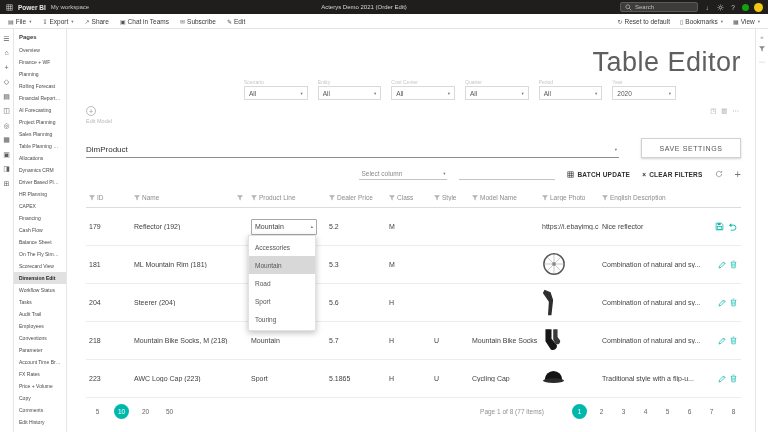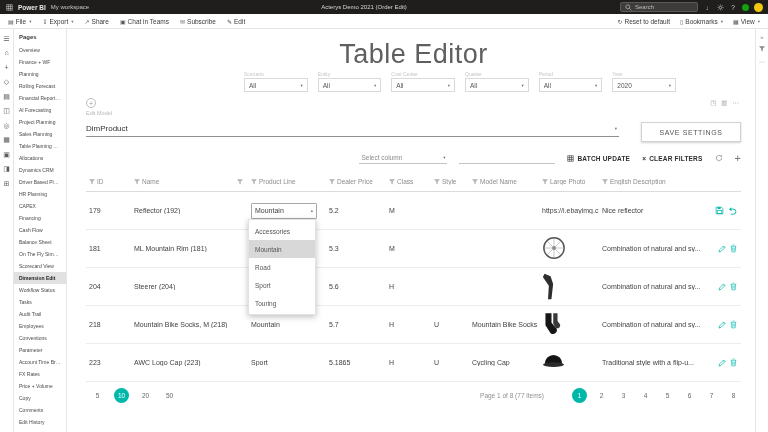--- a/index.html
+++ b/index.html
@@ -28,33 +28,33 @@
 .bodyrow{flex:1;display:flex;min-height:0}
 .navstrip{width:14px;border-right:1px solid #e6e6e6;display:flex;flex-direction:column;align-items:center;padding-top:5px;gap:6.5px;color:#5f5e5c;font-size:7px;flex:0 0 auto;background:#fff}
 .nav-ic{width:10px;height:8px;display:flex;align-items:center;justify-content:center;line-height:1}
 .pagespanel{width:53px;border-right:1px solid #e6e6e6;overflow:hidden;flex:0 0 auto;background:#fff}
 .pages-title{font-size:6px;font-weight:bold;color:#3b3a39;padding:5px 5px 4px}
 .page-item{font-size:5px;color:#4a4a4a;padding:3px 5px;white-space:nowrap;overflow:hidden;text-overflow:ellipsis;cursor:default}
 .page-item.sel{background:#e1e1e1;font-weight:bold;color:#222}
 .rightstrip{width:13px;border-left:1px solid #e6e6e6;display:flex;flex-direction:column;align-items:center;padding-top:5px;gap:6px;color:#8a8a8a;font-size:6px;flex:0 0 auto;background:#fff}
 
 .main{flex:1;min-width:0;position:relative;padding:0 14px 0 19px;background:#fff;overflow:hidden}
-.title-row{display:flex;justify-content:center;margin-top:12px;height:30px}
+.title-row{display:flex;justify-content:flex-end;margin-top:20px;height:30px}
 .page-title{font-size:27px;font-weight:300;color:#5f5f5f;letter-spacing:.5px;line-height:1}
 .brand-logo{display:flex;align-items:center;gap:5px;margin-top:10px;margin-right:16px;color:#d8d8d8;font-size:13px;font-weight:bold;letter-spacing:3.5px}
 .logo-mark{width:9px;height:9px;border:2px solid #d8d8d8;transform:rotate(45deg)}
 .slicers{display:flex;gap:10px;margin-left:158px;margin-top:0;width:432px;height:21px}
 .slicer{flex:1}
 .slicer-label{font-size:5px;color:#c6c6c6;height:6px;margin-bottom:1px}
 .slicer-box{border:1px solid #d9d9d9;height:14px;display:flex;align-items:center;justify-content:space-between;padding:0 4px;font-size:6.5px;color:#555;background:#fff}
 .vis-row{display:flex;justify-content:space-between;align-items:center;margin-top:6px;height:10px}
 .em-toggle{width:10px;height:10px;border:1px solid #bbb;border-radius:50%;font-size:7px;color:#999;display:flex;align-items:center;justify-content:center}
 .vis-icons{display:flex;gap:5px;color:#a0a0a0;font-size:6.5px;margin-right:2px}
 .em-label{font-size:5.5px;color:#b8b8b8;margin-top:2px;height:7px}
-.em-row{display:flex;align-items:flex-start;gap:22px;margin-top:5px}
+.em-row{display:flex;align-items:flex-end;gap:22px;margin-top:13px}
 .em-select{flex:1;border-bottom:1px solid #8f8f8f;display:flex;justify-content:space-between;align-items:center;font-size:8px;color:#333;padding:2px 2px 3px 0}
 .save-btn{width:100px;height:20px;border:1px solid #d2d2d2;background:#fff;font-size:7px;letter-spacing:.6px;color:#555;box-shadow:0 1px 2px rgba(0,0,0,.18);font-family:inherit}
 .ctl-row{display:flex;align-items:center;justify-content:flex-end;gap:12px;margin-top:9px;font-size:6.5px;color:#555;height:14px}
 .sel-col{width:88px;border-bottom:1px solid #c4c4c4;display:flex;justify-content:space-between;align-items:center;padding:2px;color:#8a8a8a}
 .search-col{width:96px;border:none;border-bottom:1px solid #c4c4c4;font-size:6.5px;padding:2px;outline:none;background:transparent;font-family:inherit}
 .ctl-btn{display:flex;align-items:center;gap:3px;color:#2e2e2e;font-weight:bold;letter-spacing:.2px}
 .ctl-ic{display:inline-flex;color:#2e2e2e}
 .icon-btn{color:#8a8a8a;display:inline-flex}
 .plus-btn{font-size:11px;color:#777;line-height:1}
 

